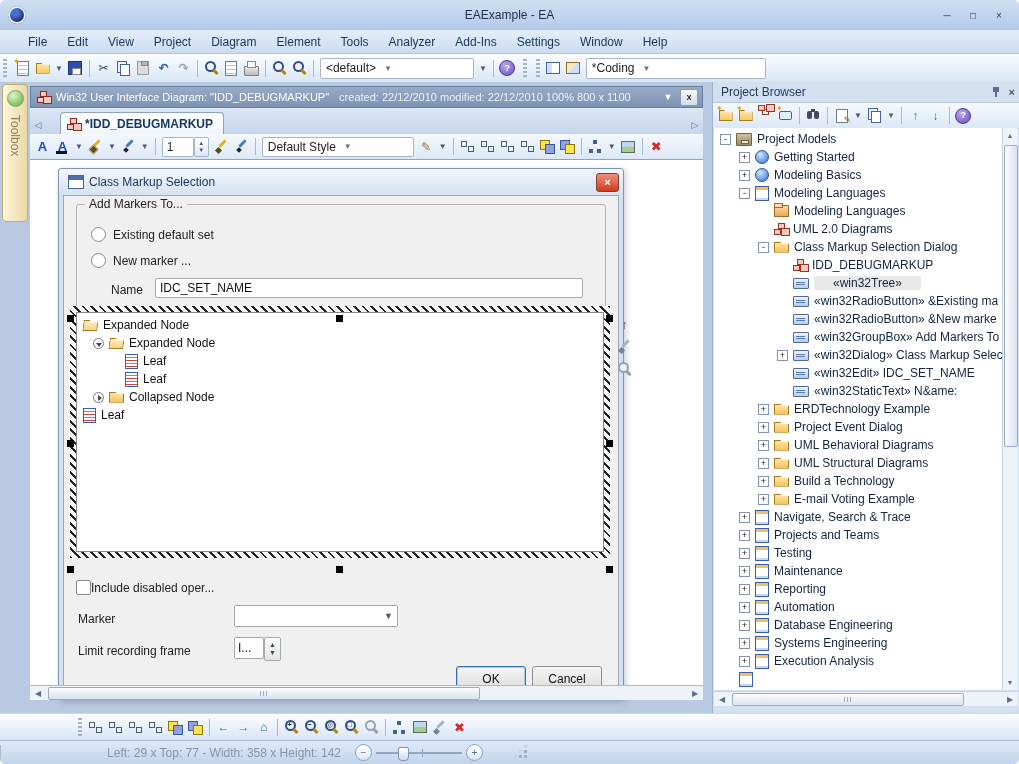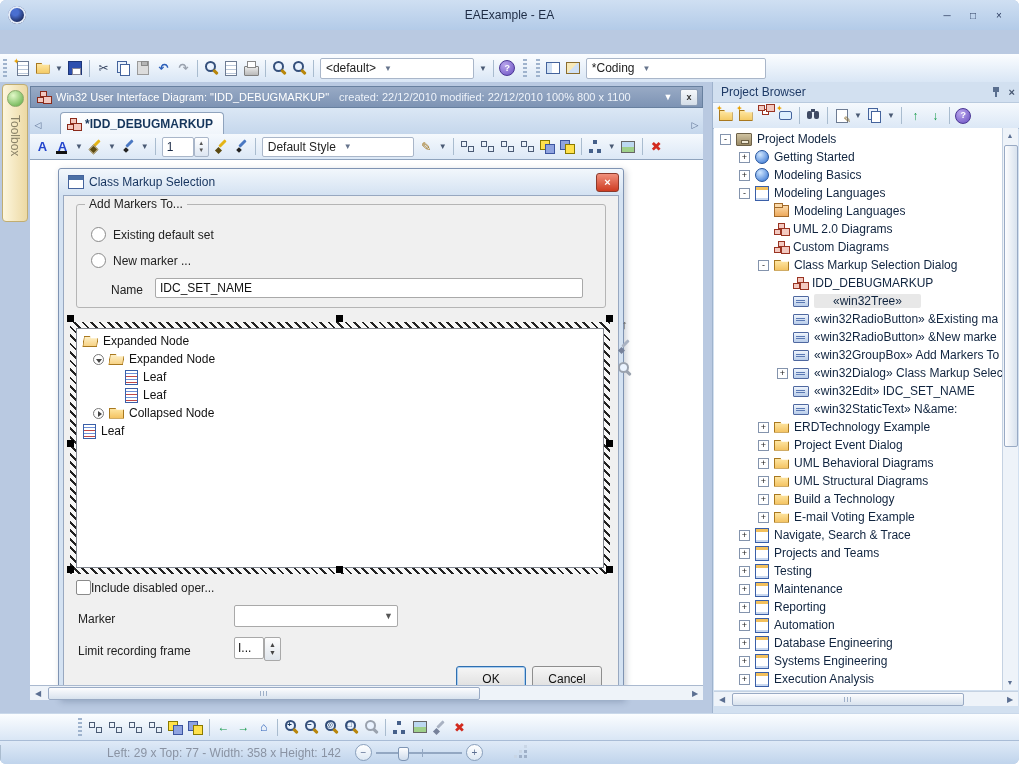--- a/index.html
+++ b/index.html
@@ -140,21 +140,21 @@
   .dlg-body{position:absolute;left:4px;right:4px;top:26px;bottom:4px;background:#f0f0f0;border:1px solid #98a8c0;}
 
   .grpbox{position:absolute;left:12px;top:8px;width:528px;height:102px;border:1px solid #b5b5b5;border-radius:3px;}
   .grpbox .legend{position:absolute;top:-8px;left:8px;background:#f0f0f0;padding:0 4px;color:#222;}
   .radio{position:absolute;display:flex;align-items:center;gap:7px;color:#222;}
   .radio .rb{width:13px;height:13px;border-radius:50%;border:1px solid #8a8a8a;background:#fff;flex:none;}
   .lbl-name{position:absolute;left:34px;top:78px;color:#222;}
   .inp-name{position:absolute;left:78px;top:73px;width:428px;height:20px;border:1px solid #a9a9a9;border-radius:2px;background:#fff;
     font-family:inherit;font-size:12px;color:#111;padding:0 4px;box-sizing:border-box;}
 
-  .hatch{position:absolute;left:6px;top:126px;width:540px;height:252px;
+  .hatch{position:absolute;left:6px;top:110px;width:540px;height:252px;
     background:repeating-linear-gradient(45deg,#222 0 2px,#f8f8f8 2px 6px);padding:6px;box-sizing:border-box;}
   .treebox{width:100%;height:100%;background:#fff;border:1px solid #828790;box-sizing:border-box;padding-top:3px;overflow:hidden;}
   .handle{position:absolute;width:7px;height:7px;background:#000;}
   .trow{height:18px;display:flex;align-items:center;gap:5px;white-space:nowrap;overflow:hidden;color:#111;}
   .exp{width:11px;height:11px;border:1px solid #8494ad;background:#fff;font-size:9px;line-height:9px;text-align:center;color:#222;flex:none;box-sizing:border-box;}
   .exp.circle{border-radius:50%;border-color:#777;position:relative;}
   .exp.circle::after{content:"";position:absolute;border:3px solid transparent;}
   .exp.circle.down::after{border-top:4px solid #444;left:2px;top:4px;}
   .exp.circle.right::after{border-left:4px solid #444;left:4px;top:2px;}
   .nico{flex:none;position:relative;}
@@ -239,20 +239,34 @@
   <div class="titlebar">
     <span class="ea-logo"></span>
     <span class="win-title">EAExample - EA</span>
     <span class="winbtns">
       <span class="winbtn">─</span>
       <span class="winbtn">□</span>
       <span class="winbtn">×</span>
     </span>
   </div>
 
+  <div class="menubar">
+      <span>File</span>
+      <span>Edit</span>
+      <span>View</span>
+      <span>Project</span>
+      <span>Diagram</span>
+      <span>Element</span>
+      <span>Tools</span>
+      <span>Analyzer</span>
+      <span>Add-Ins</span>
+      <span>Settings</span>
+      <span>Window</span>
+      <span>Help</span>
+    </div>
 
   <div class="toolbarrow">
     <span class="tgrip"></span>
     <span class="strip">
         <span class="tbi s-page st"></span>
         <span class="tbi s-folder"></span>
         <span class="tarrow">▼</span>
         <span class="tbi s-floppy"></span>
         <span class="tsep"></span>
         <span class="tbi c-navy">✂</span>
@@ -516,25 +530,20 @@
               <span style="width: 11px; flex: 0 0 auto;"></span>
               <span class="nico ni-pkg"></span>
               <span class="lbl">Modeling Languages</span>
             </div>
             <div class="pbrow" style="padding-left: 42px;">
               <span style="width: 11px; flex: 0 0 auto;"></span>
               <span class="nico ni-diagram"></span>
               <span class="lbl">UML 2.0 Diagrams</span>
             </div>
             <div class="pbrow" style="padding-left: 42px;">
-              <span style="width: 11px; flex: 0 0 auto;"></span>
-              <span class="nico ni-diagram"></span>
-              <span class="lbl">Custom Diagrams</span>
-            </div>
-            <div class="pbrow" style="padding-left: 42px;">
               <span class="exp">-</span>
               <span class="nico ni-folder"></span>
               <span class="lbl">Class Markup Selection Dialog</span>
             </div>
             <div class="pbrow" style="padding-left: 61px;">
               <span style="width: 11px; flex: 0 0 auto;"></span>
               <span class="nico ni-diagram"></span>
               <span class="lbl">IDD_DEBUGMARKUP</span>
             </div>
             <div class="pbrow sel" style="padding-left: 61px;">

